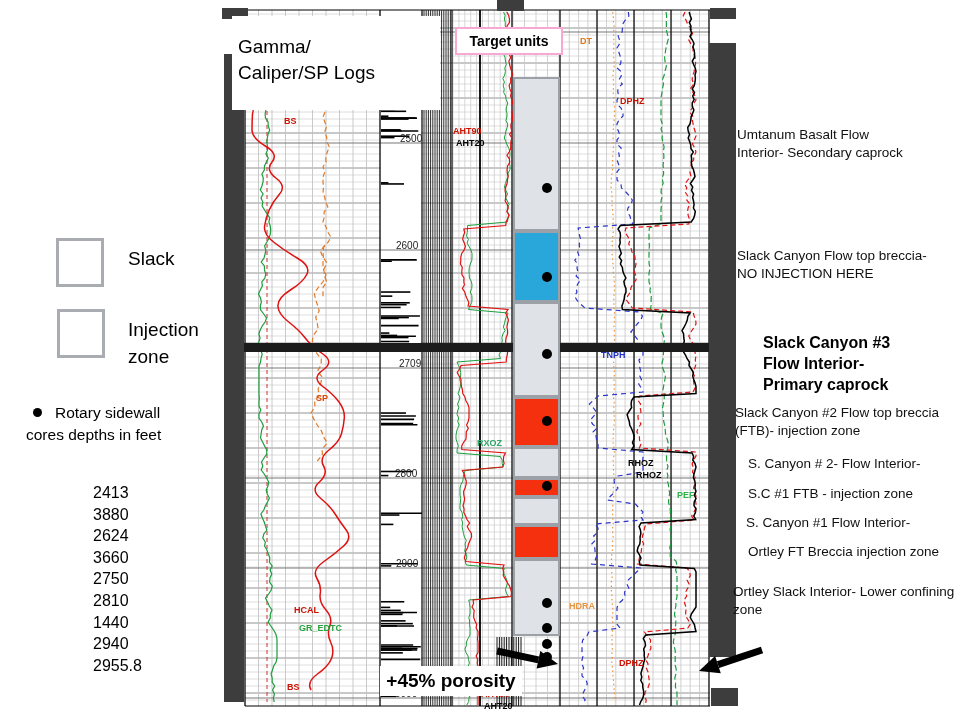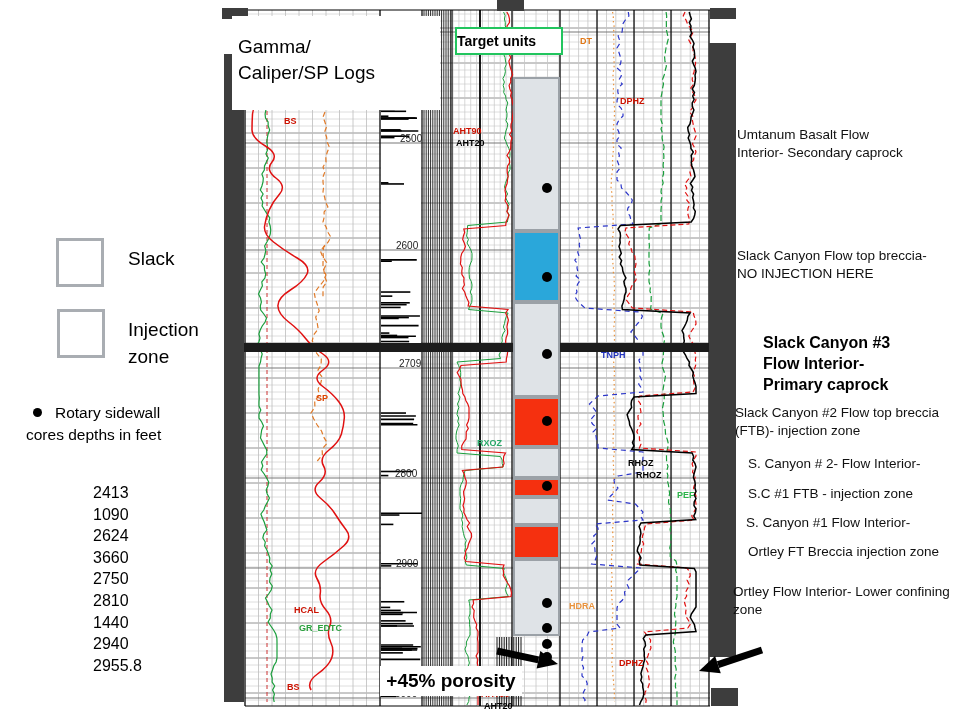--- a/index.html
+++ b/index.html
@@ -2,22 +2,22 @@
 <html><head>
 <meta charset="utf-8">
 <style>
   html,body{margin:0;padding:0;background:#fff;}
   .slide{position:relative;width:960px;height:720px;background:#fff;overflow:hidden;
          font-family:"Liberation Sans",sans-serif;color:#000;}
   .slide svg{position:absolute;left:0;top:0;}
   .abs{position:absolute;}
   .box{position:absolute;background:#fff;}
   .title-left{left:216px;top:16px;width:196px;height:58px;font-size:19px;line-height:26px;padding:18px 6px;margin-left:16px;}
-  .target-units{left:455px;top:27px;width:104px;height:24px;border:2px solid #22c55e;
-                font-weight:bold;font-size:14px;line-height:24px;}
+  .target-units{left:455px;top:27px;width:104px;height:24px;border:2px solid #f9a8d4;
+                font-weight:bold;font-size:14px;text-align:center;line-height:24px;}
   .neutron-title{left:596px;top:26px;width:312px;height:30px;background:#fff;font-size:17.5px;line-height:30px;}
   .swatch{position:absolute;width:42px;height:43px;border:3px solid #a9adb2;}
   .swatch-seal{left:56px;top:238px;}
   .swatch-inj{left:57px;top:309px;}
   .legend-label{position:absolute;font-size:19px;}
   .seal-lbl{left:128px;top:248px;}
   .inj-lbl{left:128px;top:316px;width:100px;line-height:27px;}
   .cores-note{position:absolute;left:26px;top:402px;width:205px;font-size:15.5px;line-height:22px;}
   .dot{display:inline-block;width:9px;height:9px;border-radius:50%;background:#000;margin:0 13px 2px 7px;vertical-align:middle;}
   #depthlist{position:absolute;left:93px;top:482px;font-size:16px;line-height:21.6px;}
@@ -390,36 +390,36 @@
   <div class="box target-units">Target units</div>
 
   <div class="swatch swatch-seal"></div>
   <div class="legend-label seal-lbl">Slack</div>
   <div class="swatch swatch-inj"></div>
   <div class="legend-label inj-lbl">Injection zone</div>
 
   <div class="cores-note"><span class="dot"></span><span>Rotary sidewall</span><br><span>cores depths in feet</span></div>
   <div id="depthlist">
       <div>2413</div>
-      <div>1090</div>
+      <div>3880</div>
       <div>2624</div>
       <div>3660</div>
       <div>2750</div>
       <div>2810</div>
       <div>1440</div>
       <div>2940</div>
       <div>2955.8</div>
     </div>
 
   <div id="ann">
       <div class="ann" style="left: 737px; top: 126px; width: 178px;">Umtanum Basalt Flow Interior- Secondary caprock</div>
       <div class="ann" style="left: 737px; top: 247px; width: 192px;">Slack Canyon Flow top breccia- NO INJECTION HERE</div>
       <div class="ann b" style="left: 763px; top: 332px; width: 158px;">Slack Canyon #3 Flow Interior- Primary caprock</div>
       <div class="ann" style="left: 735px; top: 404px; width: 205px;">Slack Canyon #2 Flow top breccia (FTB)- injection zone</div>
       <div class="ann" style="left: 748px; top: 455px; width: 215px;">S. Canyon # 2- Flow Interior-</div>
       <div class="ann" style="left: 748px; top: 485px; width: 215px;">S.C  #1 FTB - injection zone</div>
       <div class="ann" style="left: 746px; top: 514px; width: 215px;">S. Canyon #1 Flow Interior-</div>
       <div class="ann" style="left: 748px; top: 543px; width: 198px;">Ortley FT Breccia injection zone</div>
-      <div class="ann" style="left: 733px; top: 583px; width: 222px;">Ortley Flow Interior- Lower confining zone</div>
+      <div class="ann" style="left: 733px; top: 583px; width: 222px;">Ortley Slack Interior- Lower confining zone</div>
     </div>
 
   <div class="box p45">+45% porosity</div>
 </div>
 
 </body></html>

